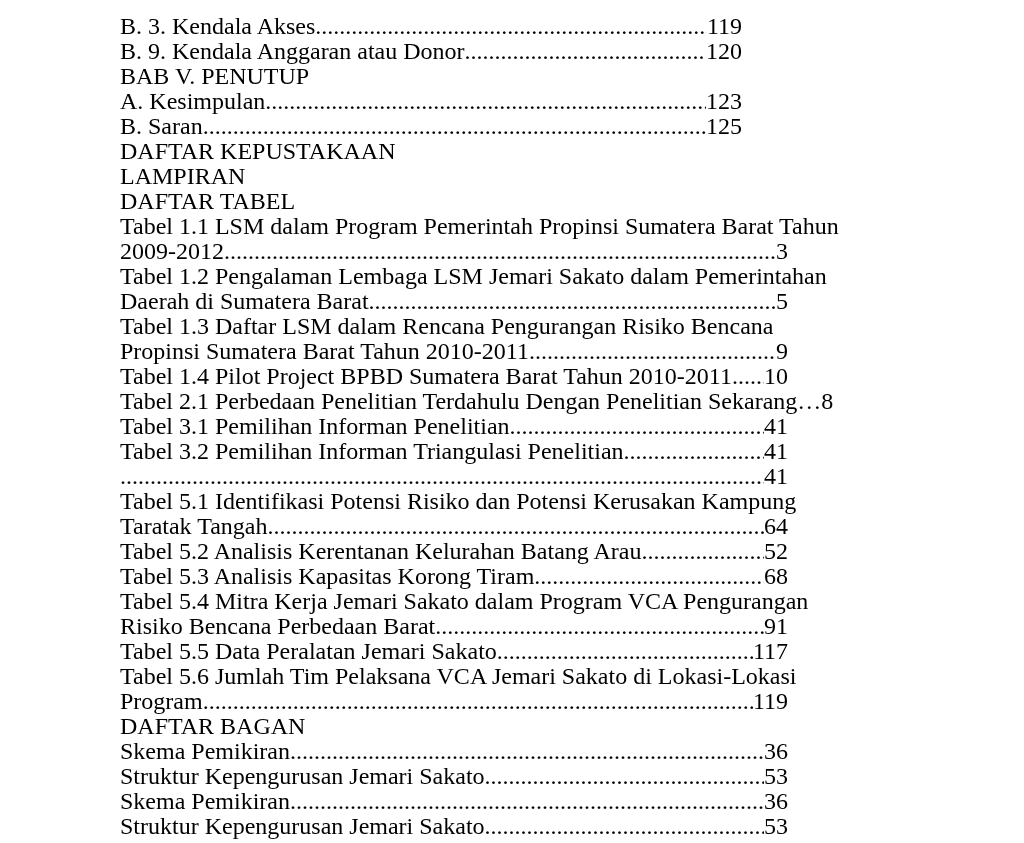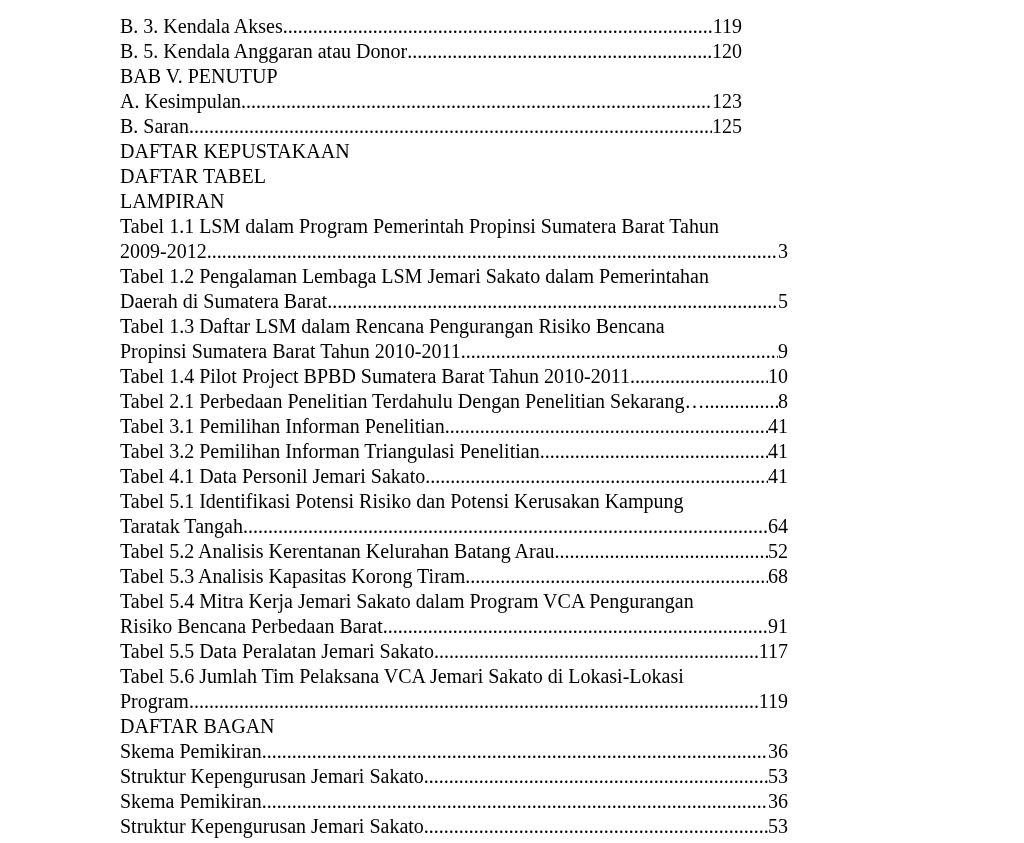--- a/index.html
+++ b/index.html
@@ -12,21 +12,21 @@
     background: #ffffff;
     overflow: hidden;
   }
   .page {
     position: relative;
     width: 1024px;
     height: 843px;
     background: #ffffff;
     color: #000000;
     font-family: "Liberation Serif", "DejaVu Serif", serif;
-    font-size: 20px;
+    font-size: 24px;
     line-height: 25px;
   }
   .toc {
     position: absolute;
     left: 120px;
     top: 14px;
   }
   .toc-line {
     display: flex;
     align-items: baseline;
@@ -62,47 +62,47 @@
 <body>
 
 <div class="page">
   <div class="toc" id="toc">
       <div class="toc-line narrow">
         <span class="toc-text">B. 3. Kendala Akses</span>
         <span class="leader"></span>
         <span class="toc-page">119</span>
       </div>
       <div class="toc-line narrow">
-        <span class="toc-text">B. 5. Kendala Anggaran atau Donor</span>
+        <span class="toc-text">B. 9. Kendala Anggaran atau Donor</span>
         <span class="leader"></span>
         <span class="toc-page">120</span>
       </div>
       <div class="toc-line heading">
         <span class="toc-text">BAB V. PENUTUP</span>
       </div>
       <div class="toc-line narrow">
         <span class="toc-text">A. Kesimpulan</span>
         <span class="leader"></span>
         <span class="toc-page">123</span>
       </div>
       <div class="toc-line narrow">
         <span class="toc-text">B. Saran</span>
         <span class="leader"></span>
         <span class="toc-page">125</span>
       </div>
       <div class="toc-line heading">
         <span class="toc-text">DAFTAR KEPUSTAKAAN</span>
       </div>
       <div class="toc-line heading">
+        <span class="toc-text">LAMPIRAN</span>
+      </div>
+      <div class="toc-line heading">
         <span class="toc-text">DAFTAR TABEL</span>
       </div>
       <div class="toc-line heading">
-        <span class="toc-text">LAMPIRAN</span>
-      </div>
-      <div class="toc-line heading">
         <span class="toc-text">Tabel 1.1 LSM dalam Program Pemerintah Propinsi Sumatera Barat Tahun</span>
       </div>
       <div class="toc-line">
         <span class="toc-text">2009-2012</span>
         <span class="leader"></span>
         <span class="toc-page">3</span>
       </div>
       <div class="toc-line heading">
         <span class="toc-text">Tabel 1.2 Pengalaman Lembaga LSM Jemari Sakato dalam Pemerintahan</span>
       </div>
@@ -133,21 +133,20 @@
         <span class="toc-text">Tabel 3.1 Pemilihan Informan Penelitian</span>
         <span class="leader"></span>
         <span class="toc-page">41</span>
       </div>
       <div class="toc-line">
         <span class="toc-text">Tabel 3.2 Pemilihan Informan Triangulasi Penelitian</span>
         <span class="leader"></span>
         <span class="toc-page">41</span>
       </div>
       <div class="toc-line">
-        <span class="toc-text">Tabel 4.1 Data Personil Jemari Sakato</span>
         <span class="leader"></span>
         <span class="toc-page">41</span>
       </div>
       <div class="toc-line heading">
         <span class="toc-text">Tabel 5.1 Identifikasi Potensi Risiko dan Potensi Kerusakan Kampung</span>
       </div>
       <div class="toc-line">
         <span class="toc-text">Taratak Tangah</span>
         <span class="leader"></span>
         <span class="toc-page">64</span>

